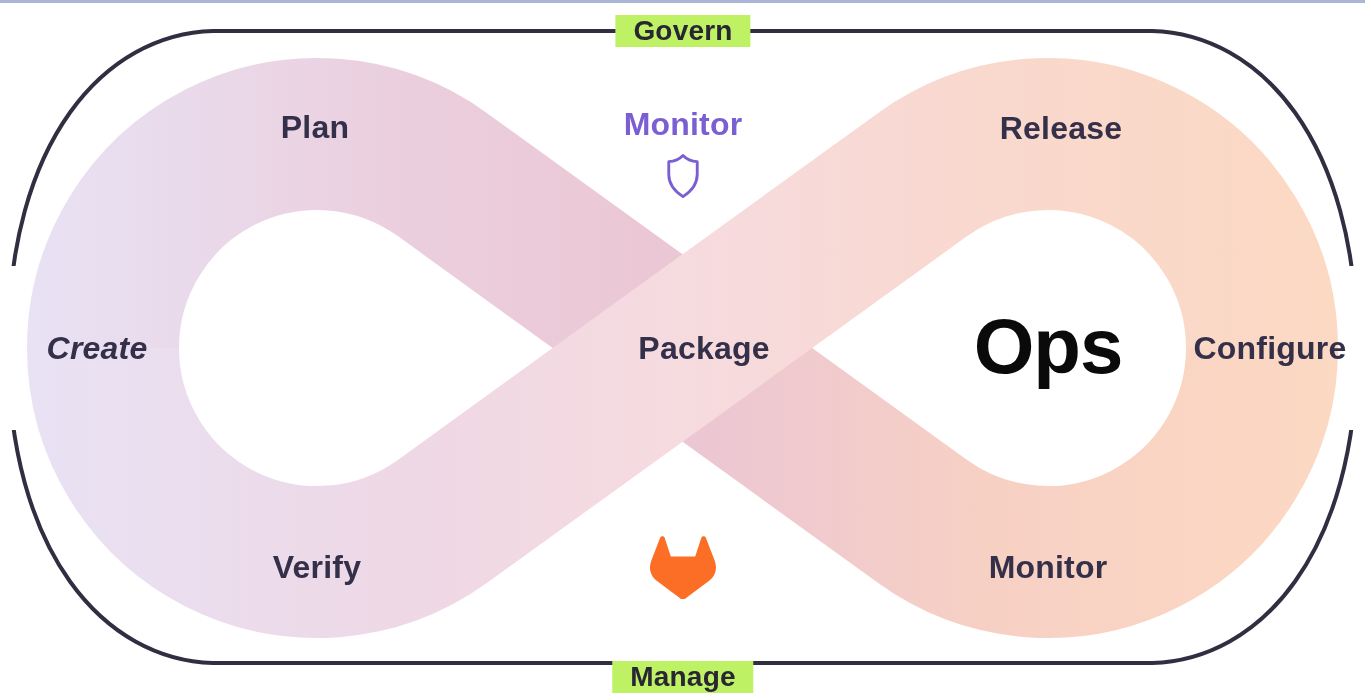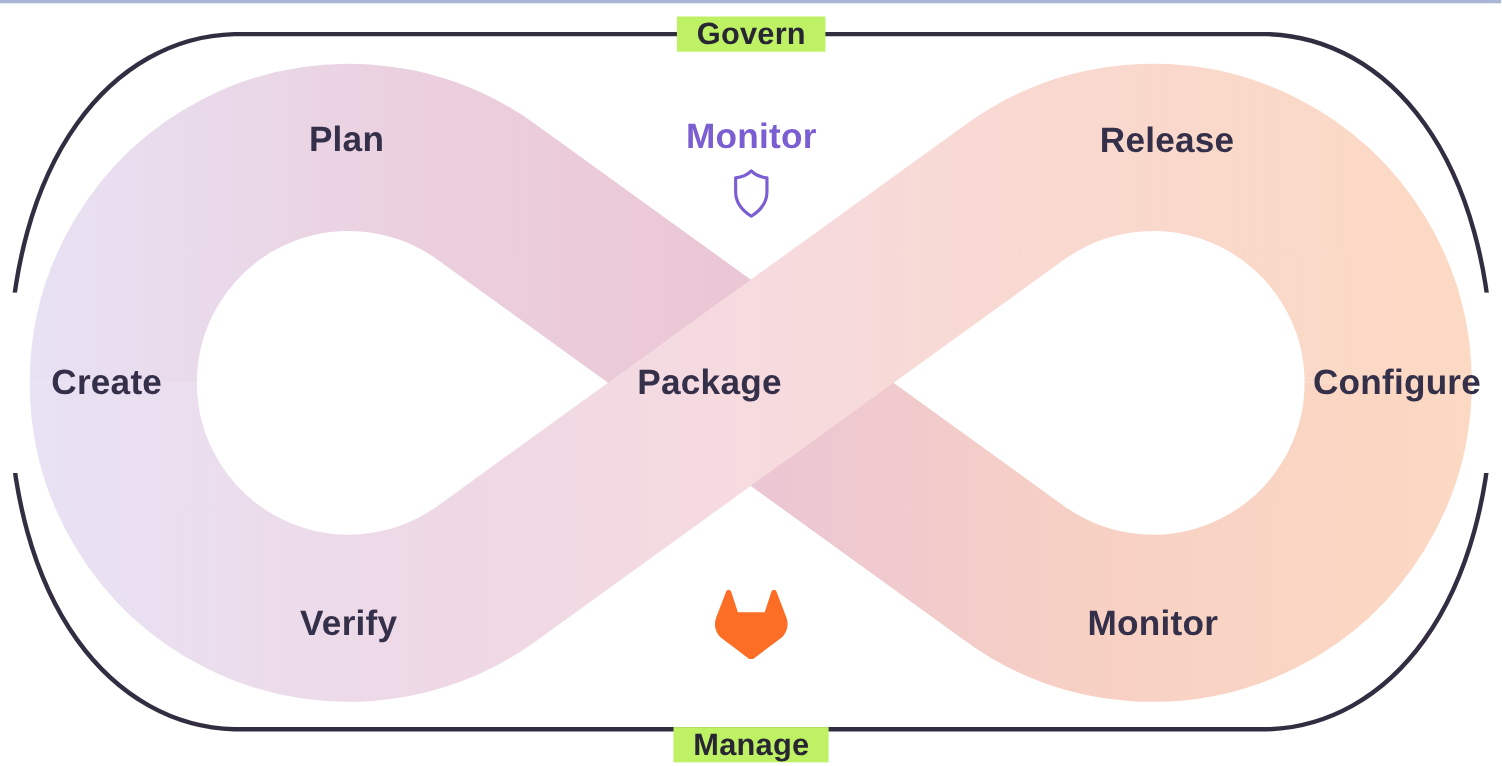--- a/index.html
+++ b/index.html
@@ -75,26 +75,27 @@
 
     <path d="M 103 348 A 214 214 0 0 0 442.3 521.5 L 922.7 174.5 A 214 214 0 0 1 1262 348" fill="none" stroke="url(#gOver)" stroke-width="152"></path>
   </svg>
 
   <div class="label legend" style="left:683px;top:31px;">Govern</div>
   <div class="label legend" style="left:683px;top:677px;">Manage</div>
 
   <div class="label" style="left:315px;top:127px;">Plan</div>
   <div class="label secure" style="left:683px;top:124px;">Monitor</div>
   <div class="label" style="left:1048px;top:128px;margin-left:13px;">Release</div>
-  <div class="label" style="left:97px;top:348px;">Create</div>
-  <div class="label" style="left:645px;top:348px;">Package</div>
+  <div class="label" style="left:97px;top:348px;font-style:italic;">Create</div>
+  <div class="label" style="left:704px;top:348px;">Package</div>
   <div class="label" style="left:1270px;top:348px;">Configure</div>
   <div class="label" style="left:317px;top:567px;">Verify</div>
   <div class="label" style="left:1048px;top:567px;">Monitor</div>
 
+  <div class="label big" style="left:1048px;top:346px;">Ops</div>
 
   <div class="icon-wrap" style="left:683px;top:176px;">
     <svg width="40" height="46" viewBox="0 0 36 42">
       <path d="M18 2.2 C 14.8 5.5 10 7.5 5 7.9 L 5 19.5
                C 5 28.6 9.6 34.6 18 39.8
                C 26.4 34.6 31 28.6 31 19.5 L 31 7.9
                C 26 7.5 21.2 5.5 18 2.2 Z" fill="none" stroke="#7a5ed2" stroke-width="2.6" stroke-linejoin="round"></path>
     </svg>
   </div>
 

